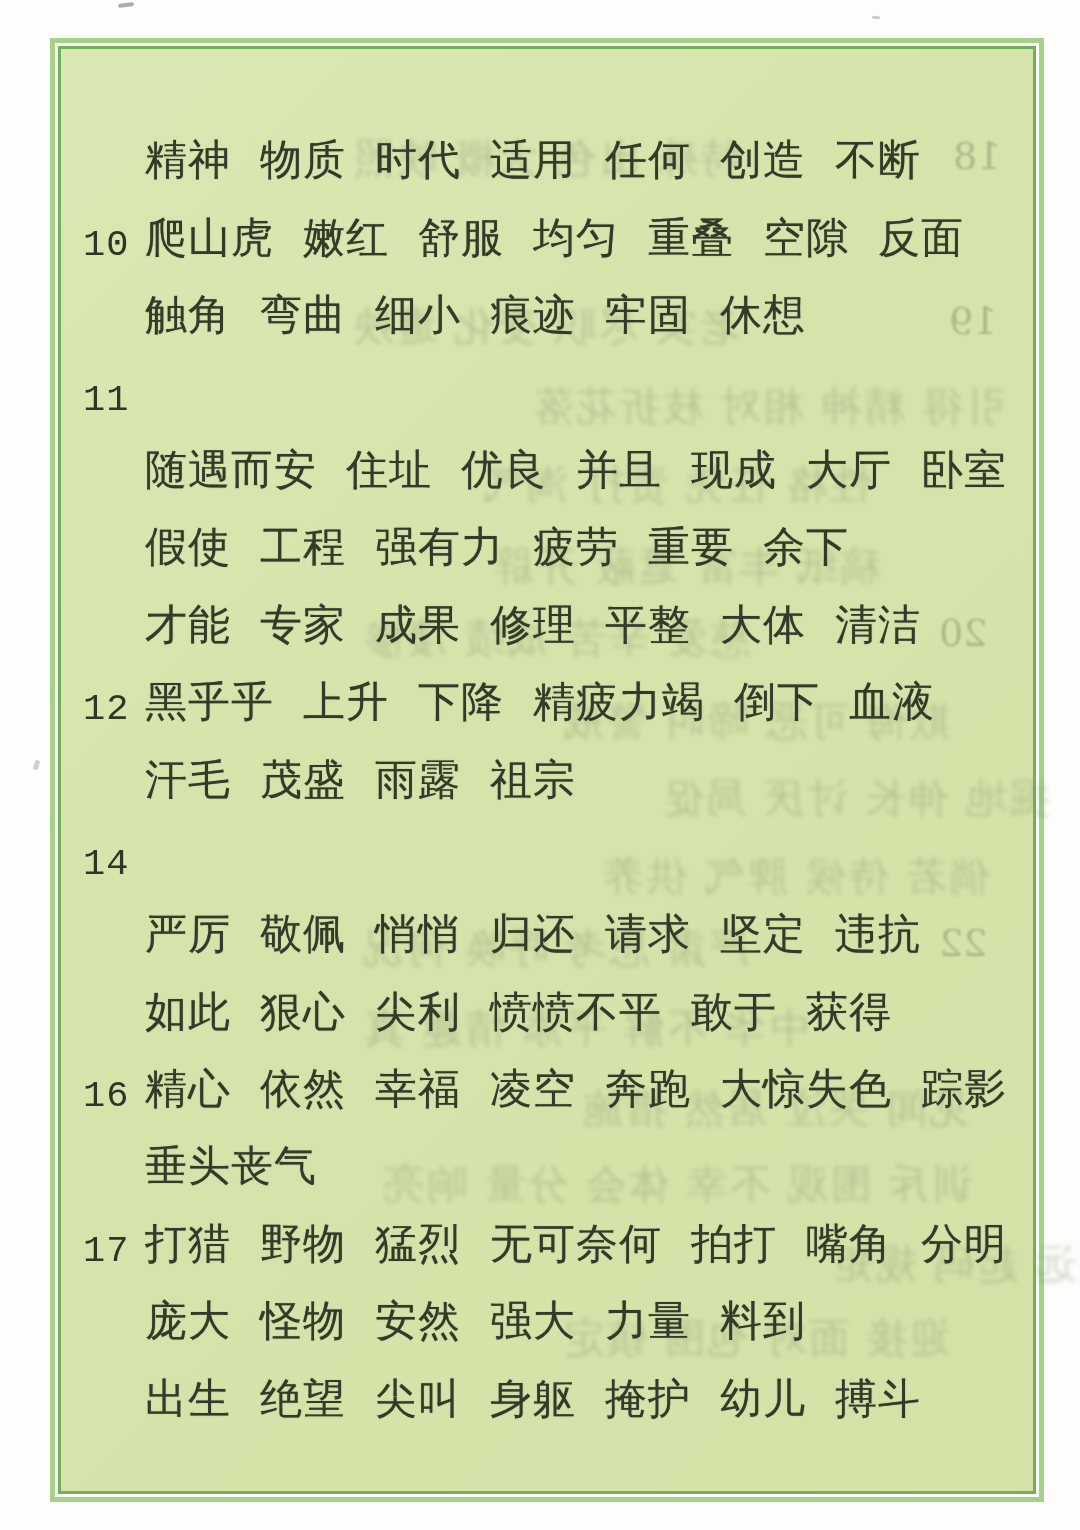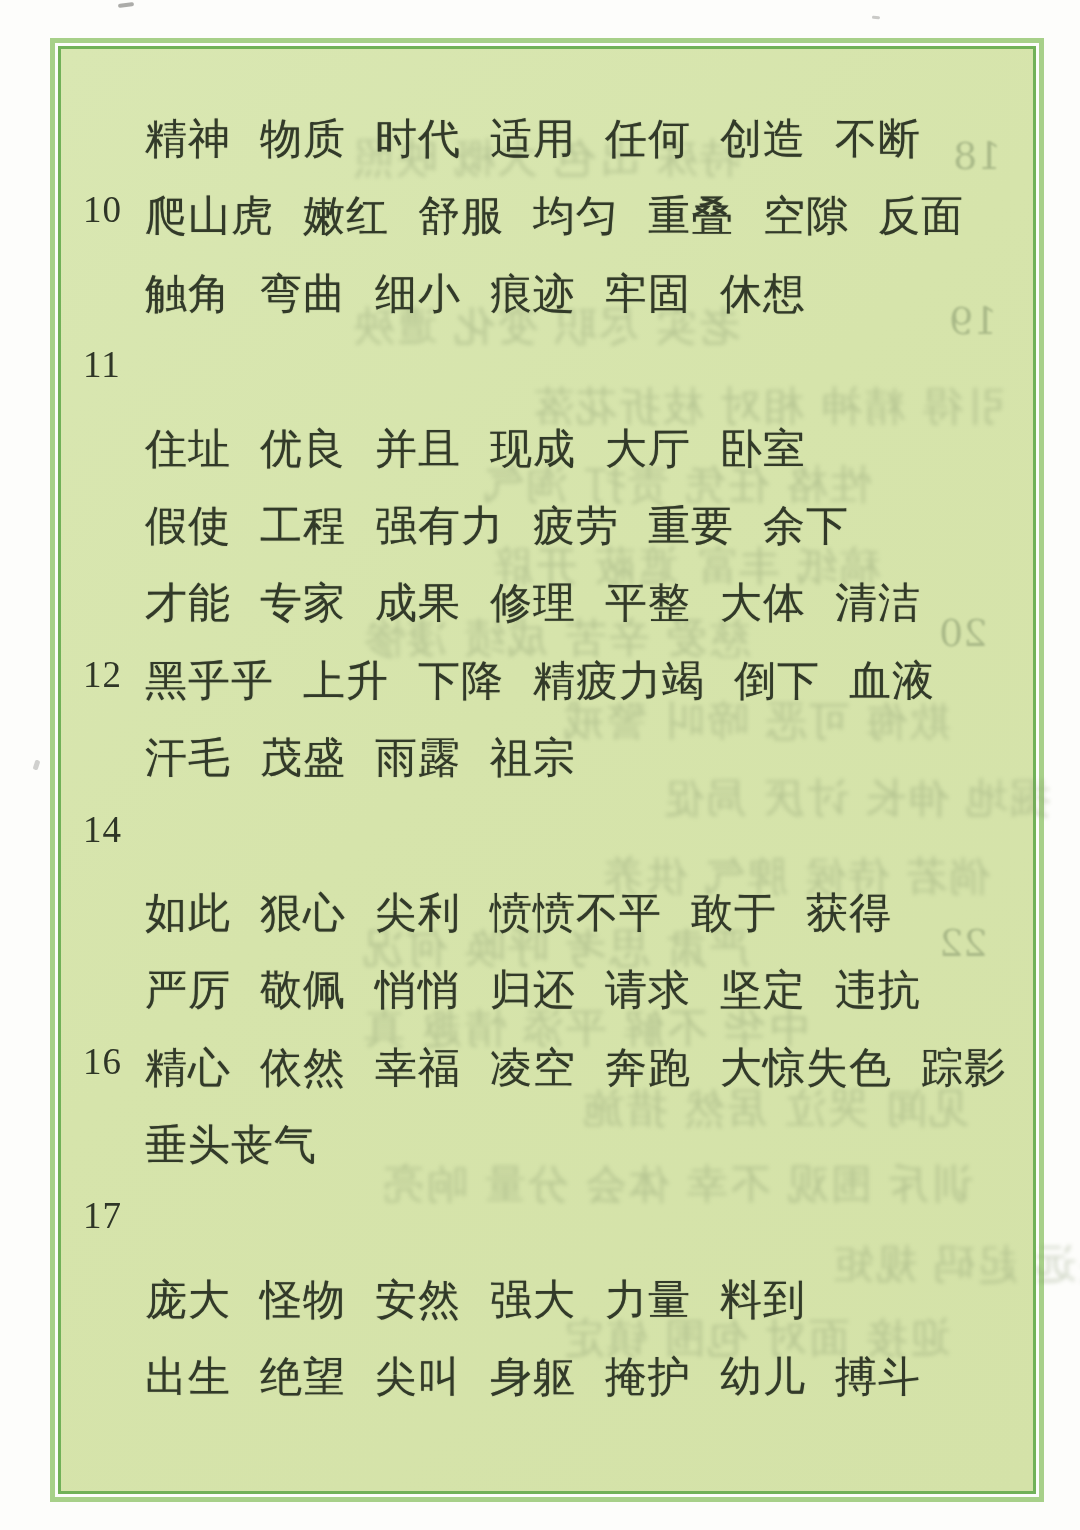--- a/index.html
+++ b/index.html
@@ -30,32 +30,32 @@
   }
   .content {
     position: absolute;
     inset: 0;
     padding-top: 62px;
     overflow: hidden;
   }
   .row {
     height: 77.4px;
     display: flex;
-    align-items: flex-start;
+    align-items: flex-end;
     padding-left: 22px;
     position: relative;
     z-index: 2;
   }
   .num {
     width: 62px;
     flex: 0 0 62px;
     font-size: 37px;
     color: #2f3627;
     letter-spacing: 1px;
-    font-family: Liberation Serif, serif;
+    font-family: Liberation Mono, monospace;
   }
   .words {
     display: flex;
     gap: 29px;
     white-space: nowrap;
   }
   .word {
     font-size: 42px;
     letter-spacing: 1px;
     color: #323a29;
@@ -160,20 +160,21 @@
           <span class="word">牢固</span>
           <span class="word">休想</span>
         </div>
       </div>
       <div class="row">
         <span class="num">11</span>
       </div>
       <div class="row">
         <span class="num"></span>
         <div class="words">
+          <span class="word">随遇而安</span>
           <span class="word">住址</span>
           <span class="word">优良</span>
           <span class="word">并且</span>
           <span class="word">现成</span>
           <span class="word">大厅</span>
           <span class="word">卧室</span>
         </div>
       </div>
       <div class="row">
         <span class="num"></span>
@@ -217,60 +218,69 @@
           <span class="word">雨露</span>
           <span class="word">祖宗</span>
         </div>
       </div>
       <div class="row">
         <span class="num">14</span>
       </div>
       <div class="row">
         <span class="num"></span>
         <div class="words">
-          <span class="word">如此</span>
-          <span class="word">狠心</span>
-          <span class="word">尖利</span>
-          <span class="word">愤愤不平</span>
-          <span class="word">敢于</span>
-          <span class="word">获得</span>
-        </div>
-      </div>
-      <div class="row">
-        <span class="num"></span>
-        <div class="words">
           <span class="word">严厉</span>
           <span class="word">敬佩</span>
           <span class="word">悄悄</span>
           <span class="word">归还</span>
           <span class="word">请求</span>
           <span class="word">坚定</span>
           <span class="word">违抗</span>
         </div>
       </div>
       <div class="row">
+        <span class="num"></span>
+        <div class="words">
+          <span class="word">如此</span>
+          <span class="word">狠心</span>
+          <span class="word">尖利</span>
+          <span class="word">愤愤不平</span>
+          <span class="word">敢于</span>
+          <span class="word">获得</span>
+        </div>
+      </div>
+      <div class="row">
         <span class="num">16</span>
         <div class="words">
           <span class="word">精心</span>
           <span class="word">依然</span>
           <span class="word">幸福</span>
           <span class="word">凌空</span>
           <span class="word">奔跑</span>
           <span class="word">大惊失色</span>
           <span class="word">踪影</span>
         </div>
       </div>
       <div class="row">
         <span class="num"></span>
         <div class="words">
           <span class="word">垂头丧气</span>
         </div>
       </div>
       <div class="row">
         <span class="num">17</span>
+        <div class="words">
+          <span class="word">打猎</span>
+          <span class="word">野物</span>
+          <span class="word">猛烈</span>
+          <span class="word">无可奈何</span>
+          <span class="word">拍打</span>
+          <span class="word">嘴角</span>
+          <span class="word">分明</span>
+        </div>
       </div>
       <div class="row">
         <span class="num"></span>
         <div class="words">
           <span class="word">庞大</span>
           <span class="word">怪物</span>
           <span class="word">安然</span>
           <span class="word">强大</span>
           <span class="word">力量</span>
           <span class="word">料到</span>

